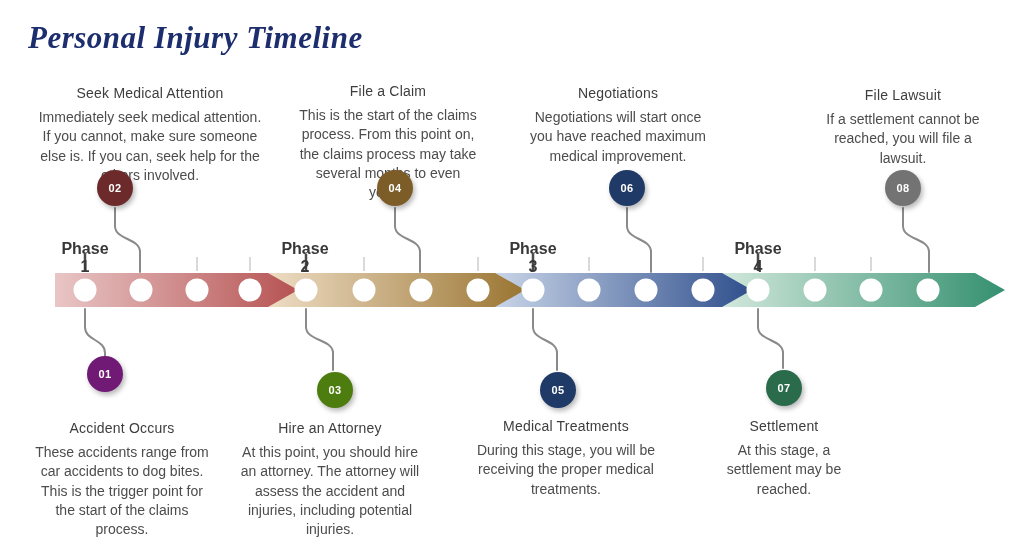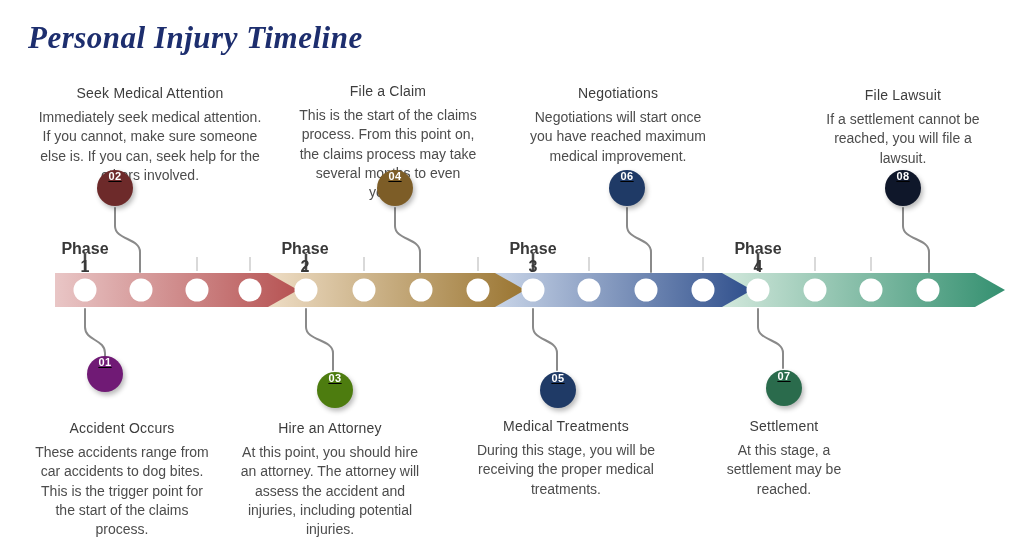--- a/index.html
+++ b/index.html
@@ -21,22 +21,22 @@
   .event{position:absolute;text-align:center;z-index:2;}
   .event h2{
     margin:0;font-size:14px;font-weight:400;color:#3d3d3d;
     letter-spacing:0.2px;
   }
   .event p{
     margin:7px 0 0 0;font-size:14px;line-height:1.38;color:#4c4c4c;
   }
   .num-circle{
     position:absolute;width:36px;height:36px;border-radius:50%;
-    display:flex;align-items:flex-start;justify-content:center;
-    z-index:3;box-shadow:2px 3px 5px rgba(0,0,0,0.28);text-decoration:underline;
+    display:flex;align-items:center;justify-content:center;
+    z-index:3;box-shadow:2px 3px 5px rgba(0,0,0,0.28);
   }
   .num-circle span{
     color:#ffffff;font-size:11px;font-weight:700;letter-spacing:0.5px;
   }
   .phase-label{
     position:absolute;width:60px;text-align:center;z-index:2;
     font-size:16px;font-weight:700;color:#383838;
   }
 </style>
 </head>
@@ -176,17 +176,17 @@
   </div>
   <div class="num-circle" style="left: 540px; top: 372px; background-color: rgb(31, 58, 102);">
     <span>05</span>
   </div>
   <div class="num-circle" style="left: 609px; top: 170px; background-color: rgb(31, 58, 102);">
     <span>06</span>
   </div>
   <div class="num-circle" style="left: 766px; top: 370px; background-color: rgb(42, 107, 76);">
     <span>07</span>
   </div>
-  <div class="num-circle" style="left: 885px; top: 170px; background-color: #0f172a;">
+  <div class="num-circle" style="left: 885px; top: 170px; background-color: #737373;">
     <span>08</span>
   </div>
 
 </div>
 
 </body></html>

